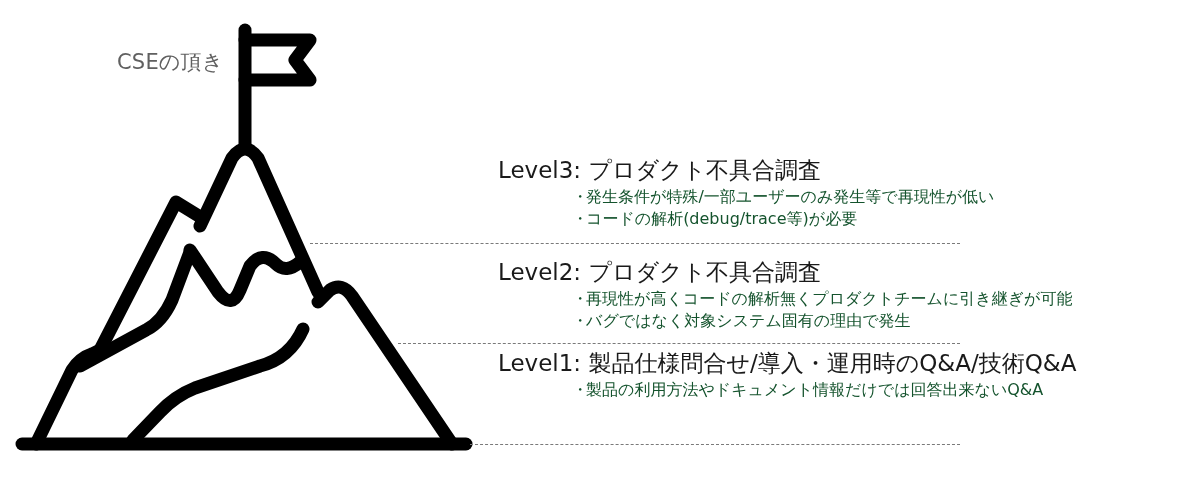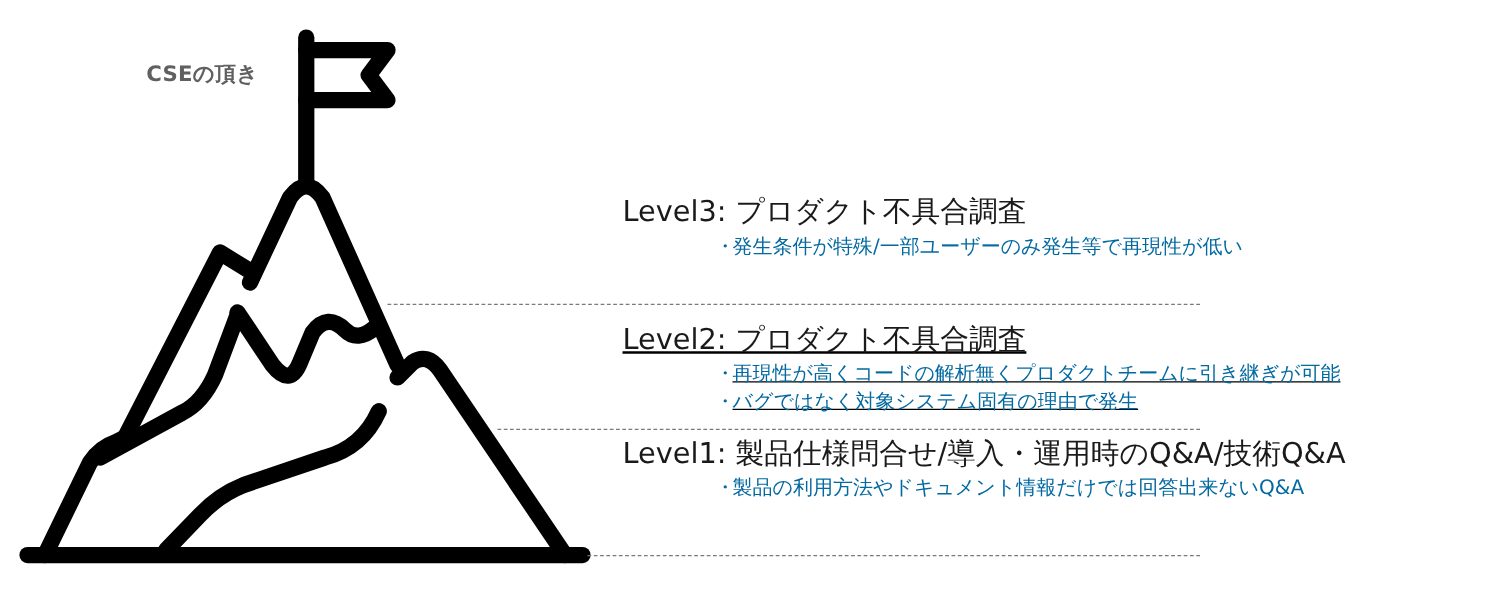--- a/index.html
+++ b/index.html
@@ -1,25 +1,25 @@
 <!DOCTYPE html>
 <html><head>
 <meta charset="utf-8">
 <style>
   html, body { margin:0; padding:0; background:#ffffff; }
   body { width:1200px; height:481px; position:relative; overflow:hidden;
          font-family:"DejaVu Sans","Liberation Sans",sans-serif; }
   #mountain { position:absolute; left:0; top:0; width:480px; height:481px; }
-  .peak-label { position:absolute; left:117px; top:48px; font-size:17px; font-weight:bold;
+  .peak-label { position:absolute; left:117px; top:48px; font-size:21px; font-weight:normal;
                 color:#606060; letter-spacing:0.2px; white-space:nowrap; }
   .dash { position:absolute; height:0; border-top:1.5px dashed #7a7a7a; }
   .level { position:absolute; left:498px; }
   .level-title { font-size:23px; color:#1a1a1a; white-space:nowrap; line-height:28px; }
   .bullets { margin:2px 0 0 74px; padding:0; list-style:none; }
-  .bullets li { font-size:16px; color:#0369a1; line-height:22px; white-space:nowrap; }
+  .bullets li { font-size:16px; color:#14532d; line-height:22px; white-space:nowrap; }
   .bullets li .dot { display:inline-block; width:14px; }
 </style>
 </head>
 <body>
 
 <svg id="mountain" viewBox="0 0 480 481" xmlns="http://www.w3.org/2000/svg">
   <g fill="none" stroke="#000" stroke-width="13" stroke-linecap="round" stroke-linejoin="round">
 
     <line x1="245" y1="30" x2="245" y2="145"></line>
 
@@ -44,24 +44,25 @@
 <div class="peak-label">CSEの頂き</div>
 
 <div class="dash" style="left:310px; top:243px; width:650px;"></div>
 <div class="dash" style="left:398px; top:343px; width:562px;"></div>
 <div class="dash" style="left:470px; top:444px; width:490px;"></div>
 
 <div class="level" style="top:156px;">
   <div class="level-title">Level3: プロダクト不具合調査</div>
   <ul class="bullets">
     <li><span class="dot">・</span><span>発生条件が特殊/一部ユーザーのみ発生等で再現性が低い</span></li>
+    <li><span class="dot">・</span><span>コードの解析(debug/trace等)が必要</span></li>
   </ul>
 </div>
 
-<div class="level" style="top:258px;text-decoration:underline;">
+<div class="level" style="top:258px;">
   <div class="level-title">Level2: プロダクト不具合調査</div>
   <ul class="bullets">
     <li><span class="dot">・</span><span>再現性が高くコードの解析無くプロダクトチームに引き継ぎが可能</span></li>
     <li><span class="dot">・</span><span>バグではなく対象システム固有の理由で発生</span></li>
   </ul>
 </div>
 
 <div class="level" style="top:349px;">
   <div class="level-title">Level1: 製品仕様問合せ/導入・運用時のQ&amp;A/技術Q&amp;A</div>
   <ul class="bullets">

